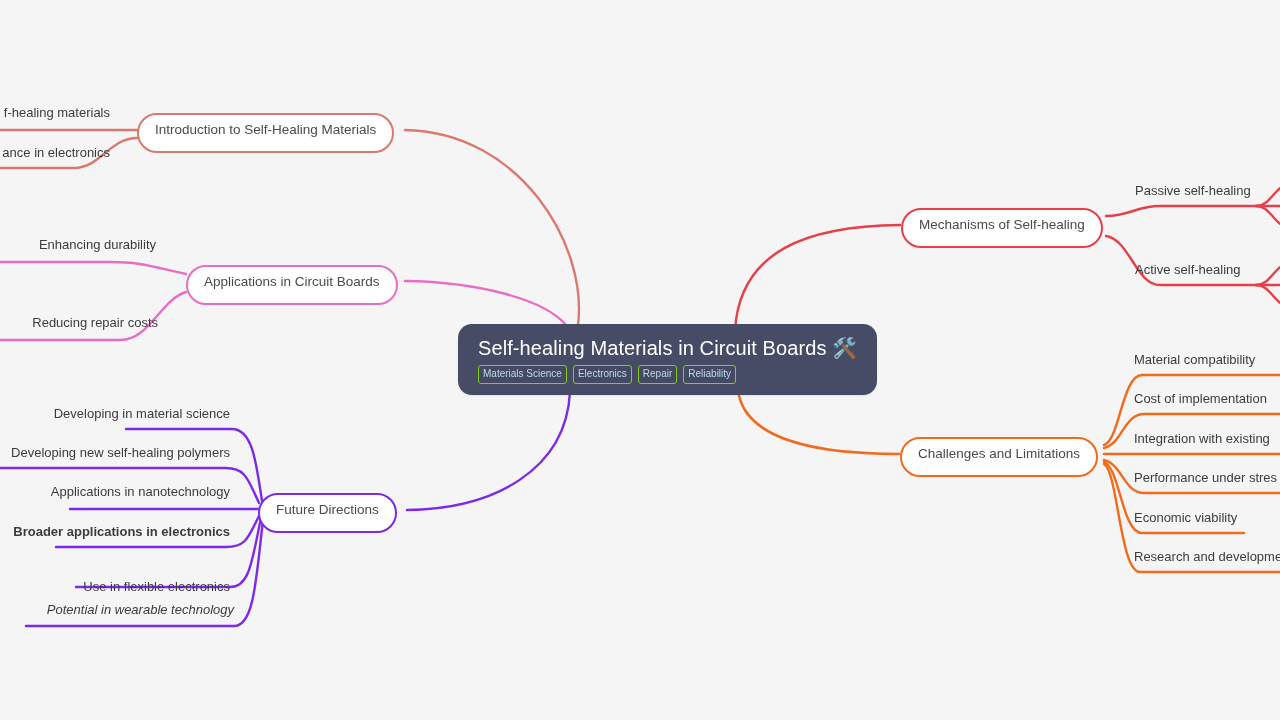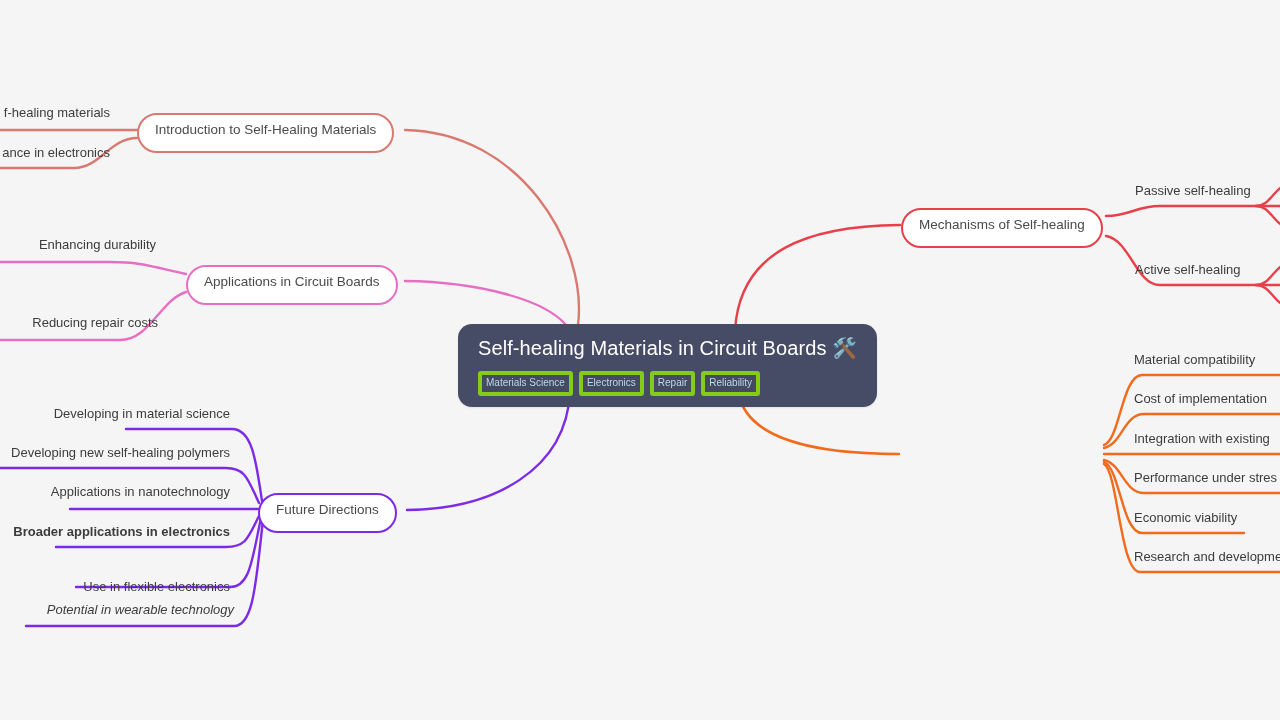--- a/index.html
+++ b/index.html
@@ -28,39 +28,39 @@
   }
 
   
   .root-node {
     background: #474c66;
     border-radius: 14px;
     padding: 13px 20px 11px 20px;
     display: flex;
     flex-direction: column;
     align-items: flex-start;
-    gap: 12px;
+    gap: 6px;
     box-shadow: 0 1px 2px rgba(0,0,0,.08);
   }
   .root-title {
     color: #ffffff;
     font-size: 20px;
     letter-spacing: .1px;
     line-height: 1.1;
   }
   .root-tags {
     display: flex;
     gap: 6px;
   }
   .tag {
     font-size: 10px;
     line-height: 1;
     padding: 3px 4px 4px 4px;
     color: #b9d9ea;
-    border: 4px solid #84cc16;
+    border: 1px solid #84cc16;
     border-radius: 3px;
     background: #454a63;
   }
 
   
   .branch-node {
     background: #ffffff;
     border-style: solid;
     border-width: 2px;
     border-radius: 999px;
@@ -141,20 +141,21 @@
   </div>
 
   <div class="node branch-node" style="left:137px; top:113px; border-color:#d9796f;">Introduction to Self-Healing Materials</div>
 
   <div class="node branch-node" style="left:186px; top:265px; border-color:#e86ec4;">Applications in Circuit Boards</div>
 
   <div class="node branch-node" style="left:258px; top:493px; border-color:#7d2ae8;">Future Directions</div>
 
   <div class="node branch-node" style="left:901px; top:208px; border-color:#e8404a;">Mechanisms of Self-healing</div>
 
+  <div class="node branch-node" style="left:900px; top:437px; border-color:#f26a1b;">Challenges and Limitations</div>
 
   <div class="node leaf-node leaf-left" style="left:-52px; top:105px; width:162px;">f-healing materials</div>
   <div class="node leaf-node leaf-left" style="left:-50px; top:145px; width:160px;">ance in electronics</div>
 
   <div class="node leaf-node leaf-left" style="left:-10px; top:237px; width:166px;">Enhancing durability</div>
   <div class="node leaf-node leaf-left" style="left:-10px; top:315px; width:168px;">Reducing repair costs</div>
 
   <div class="node leaf-node leaf-left" style="left:26px; top:406px; width:204px;">Developing in material science</div>
   <div class="node leaf-node leaf-left" style="left:-14px; top:445px; width:244px;">Developing new self-healing polymers</div>
   <div class="node leaf-node leaf-left" style="left:14px; top:484px; width:216px;">Applications in nanotechnology</div>

